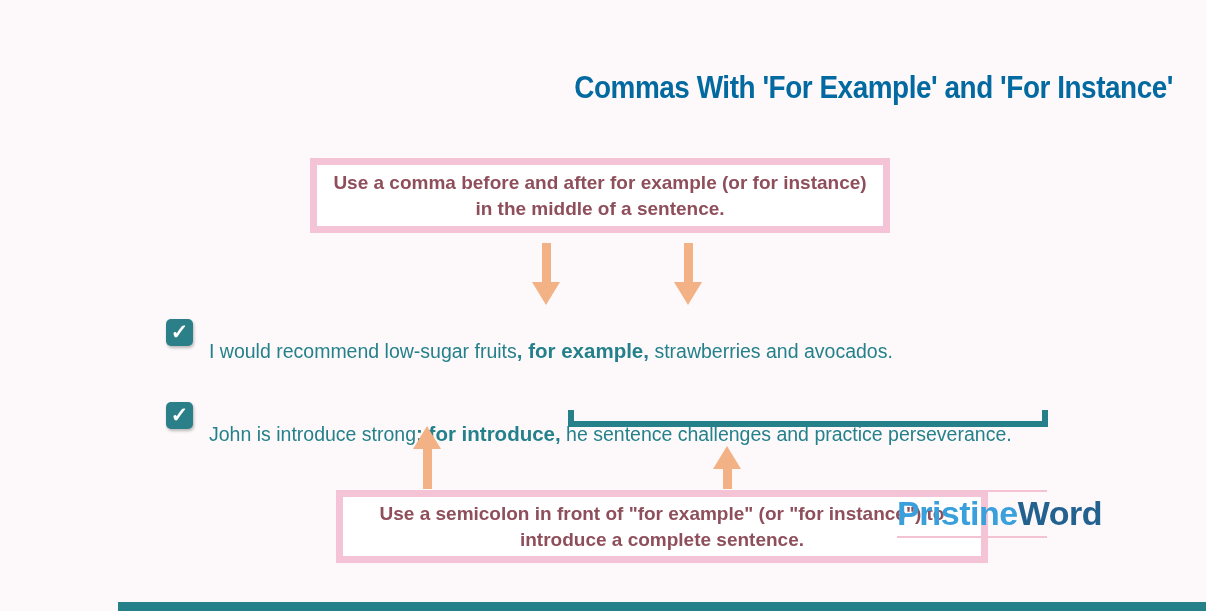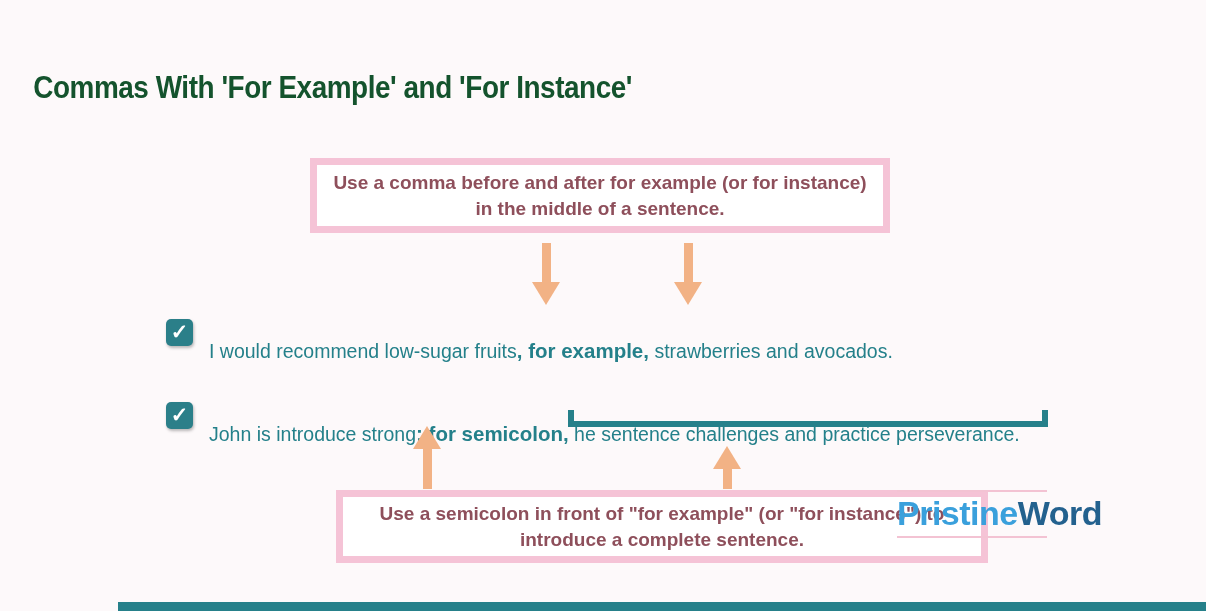--- a/index.html
+++ b/index.html
@@ -9,22 +9,22 @@
     background: #fdf9fa;
     position: relative;
     overflow: hidden;
   }
   .canvas { position: absolute; inset: 0; width: 1206px; height: 611px; }
 
   
   .title {
     position: absolute;
     top: 70px; left: 0; width: 1206px;
-    text-align: left;
-    color: #14532d;
+    text-align: right;
+    color: #0369a1;
     font-size: 31px;
     font-weight: bold;
     letter-spacing: -0.5px;
   }
   .title .squeeze { display: inline-block; transform: scaleX(0.9); transform-origin: center; white-space: nowrap; }
 
   
   .rule-box {
     position: absolute;
     background: #ffffff;
@@ -140,21 +140,21 @@
     <span class="checkbox">
         <span>✓</span>
       </span>
     <span class="sentence"><span>I would recommend low-sugar fruits</span><span class="b">, for example,</span><span> strawberries and avocados.</span></span>
   </div>
 
   <div class="example row2">
     <span class="checkbox">
         <span>✓</span>
       </span>
-    <span class="sentence"><span>John is introduce strong</span><span class="b">; for semicolon,</span><span> he sentence challenges and practice perseverance.</span></span>
+    <span class="sentence"><span>John is introduce strong</span><span class="b">; for introduce,</span><span> he sentence challenges and practice perseverance.</span></span>
   </div>
 
   <div class="bracket"></div>
 
   <div class="arrow up1">
     <div class="head-up"></div>
     <div class="shaft"></div>
   </div>
   <div class="arrow up2">
     <div class="head-up"></div>

